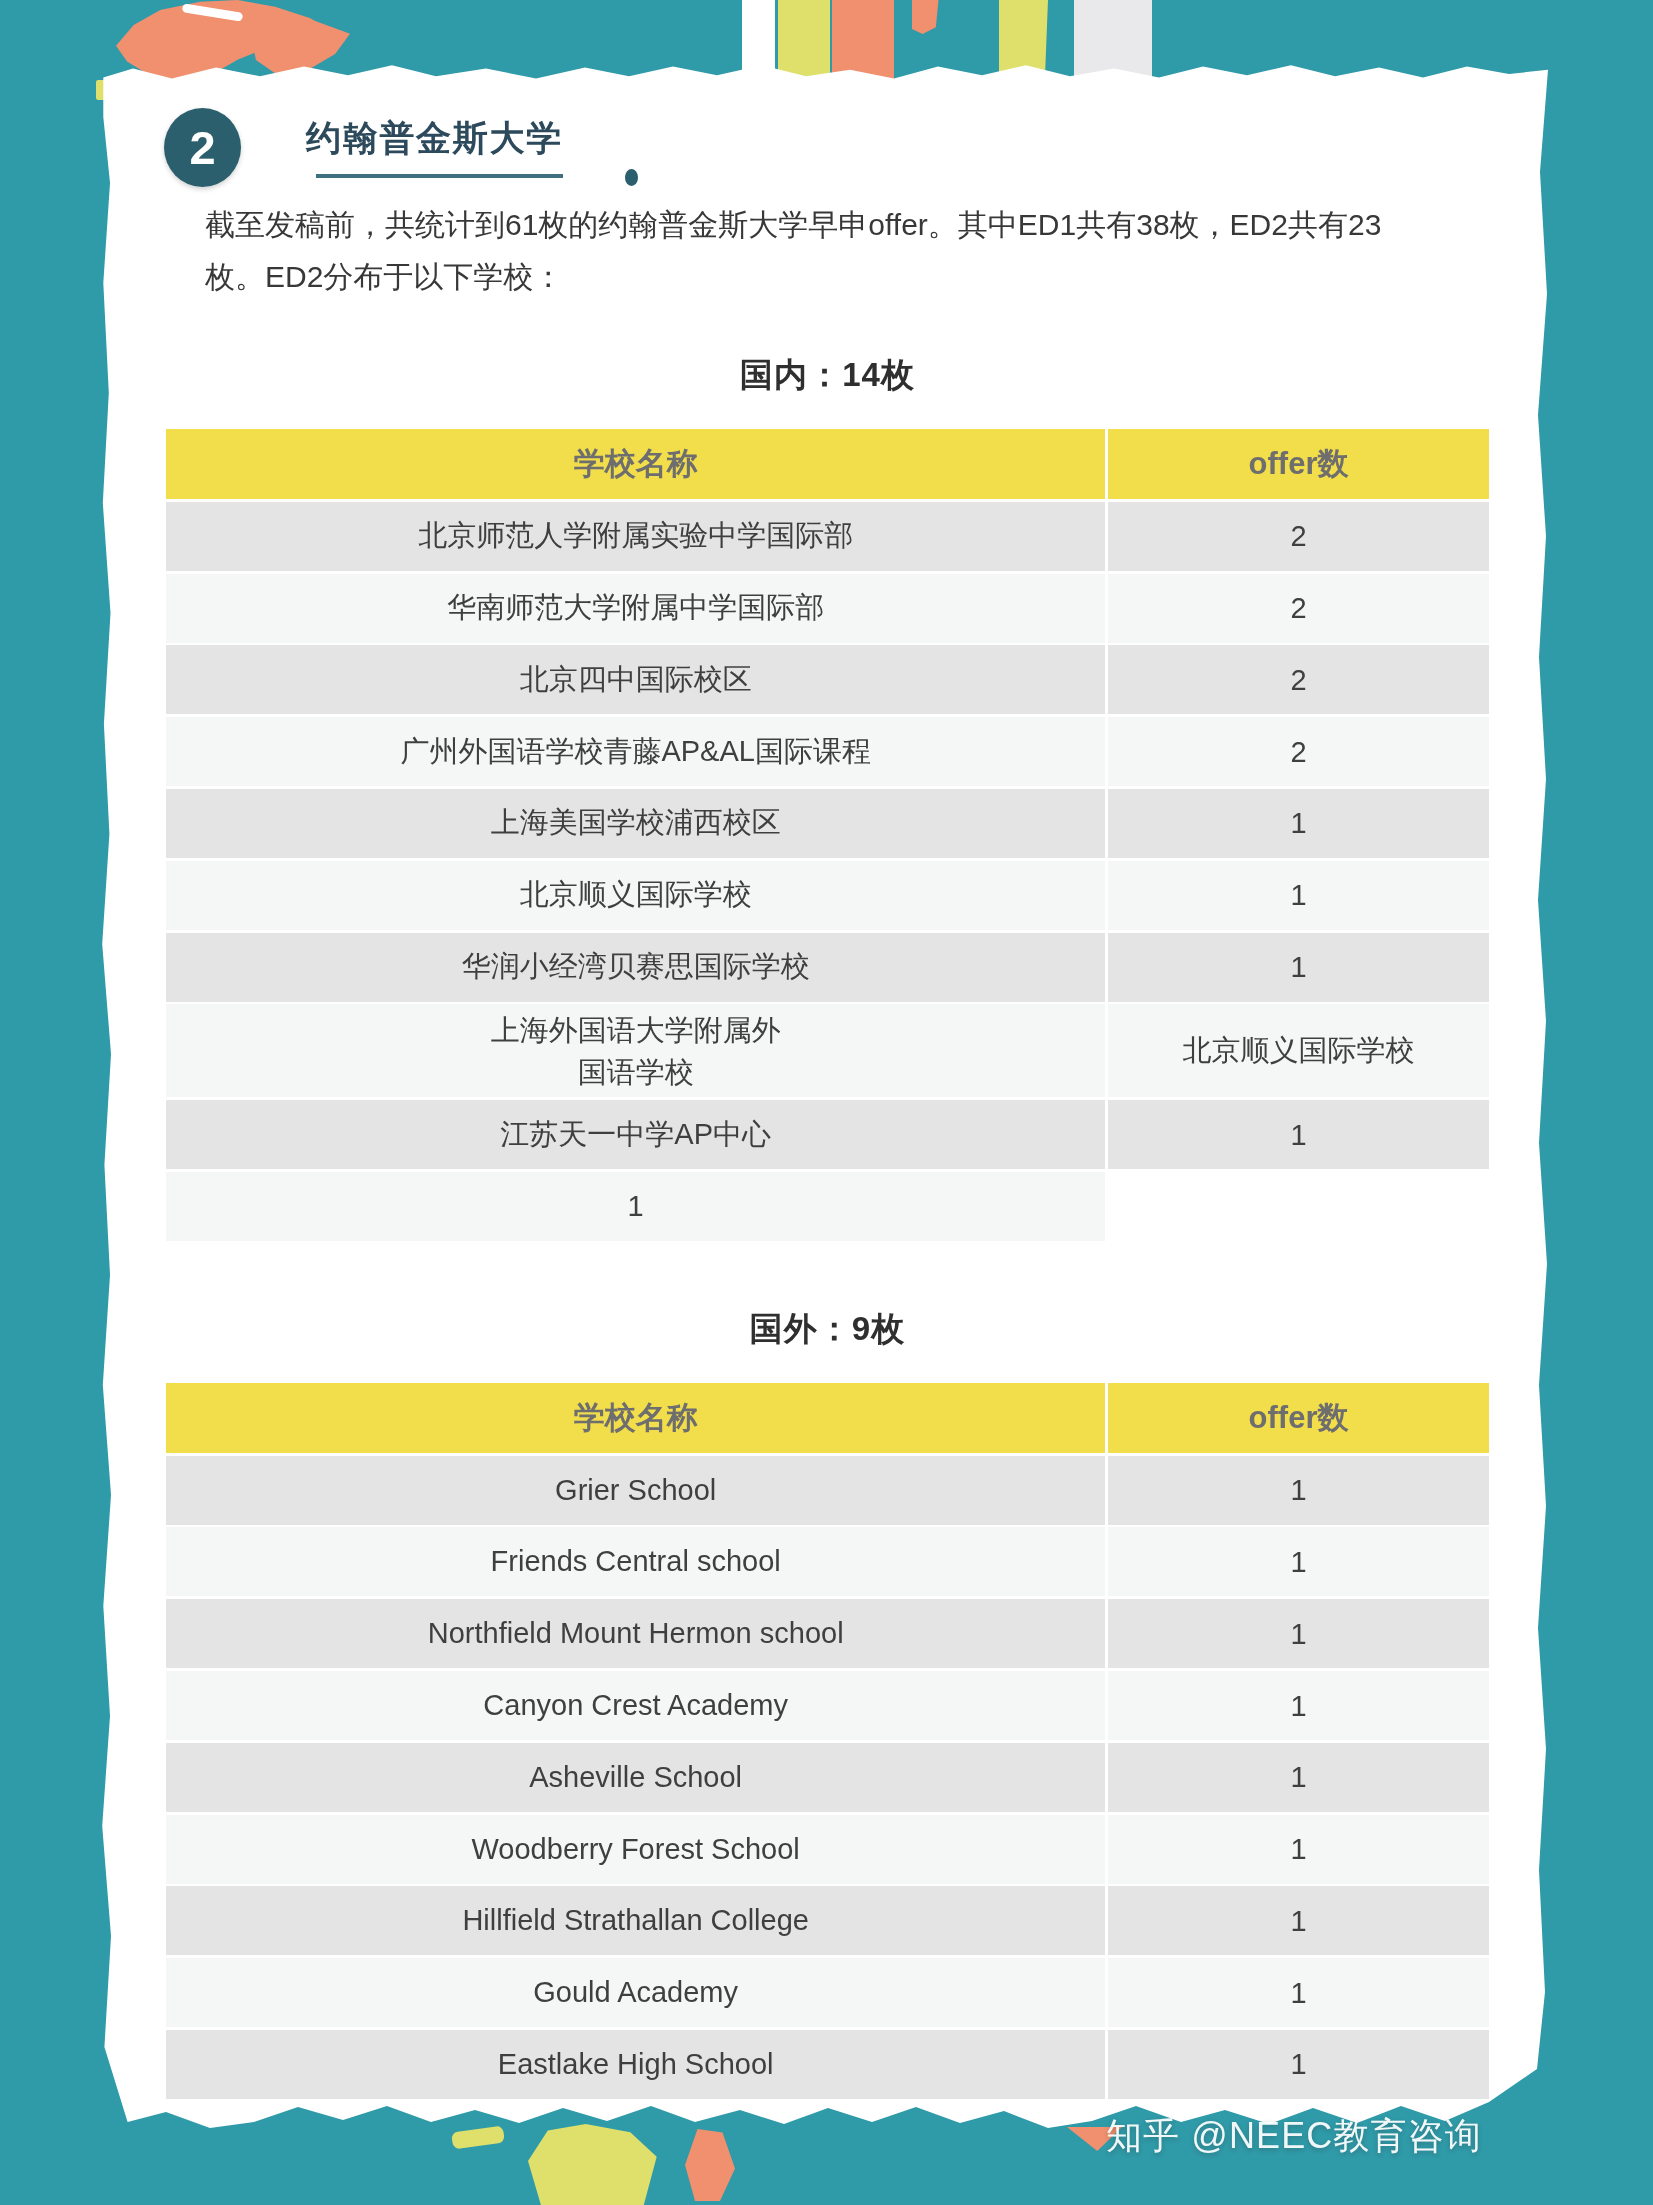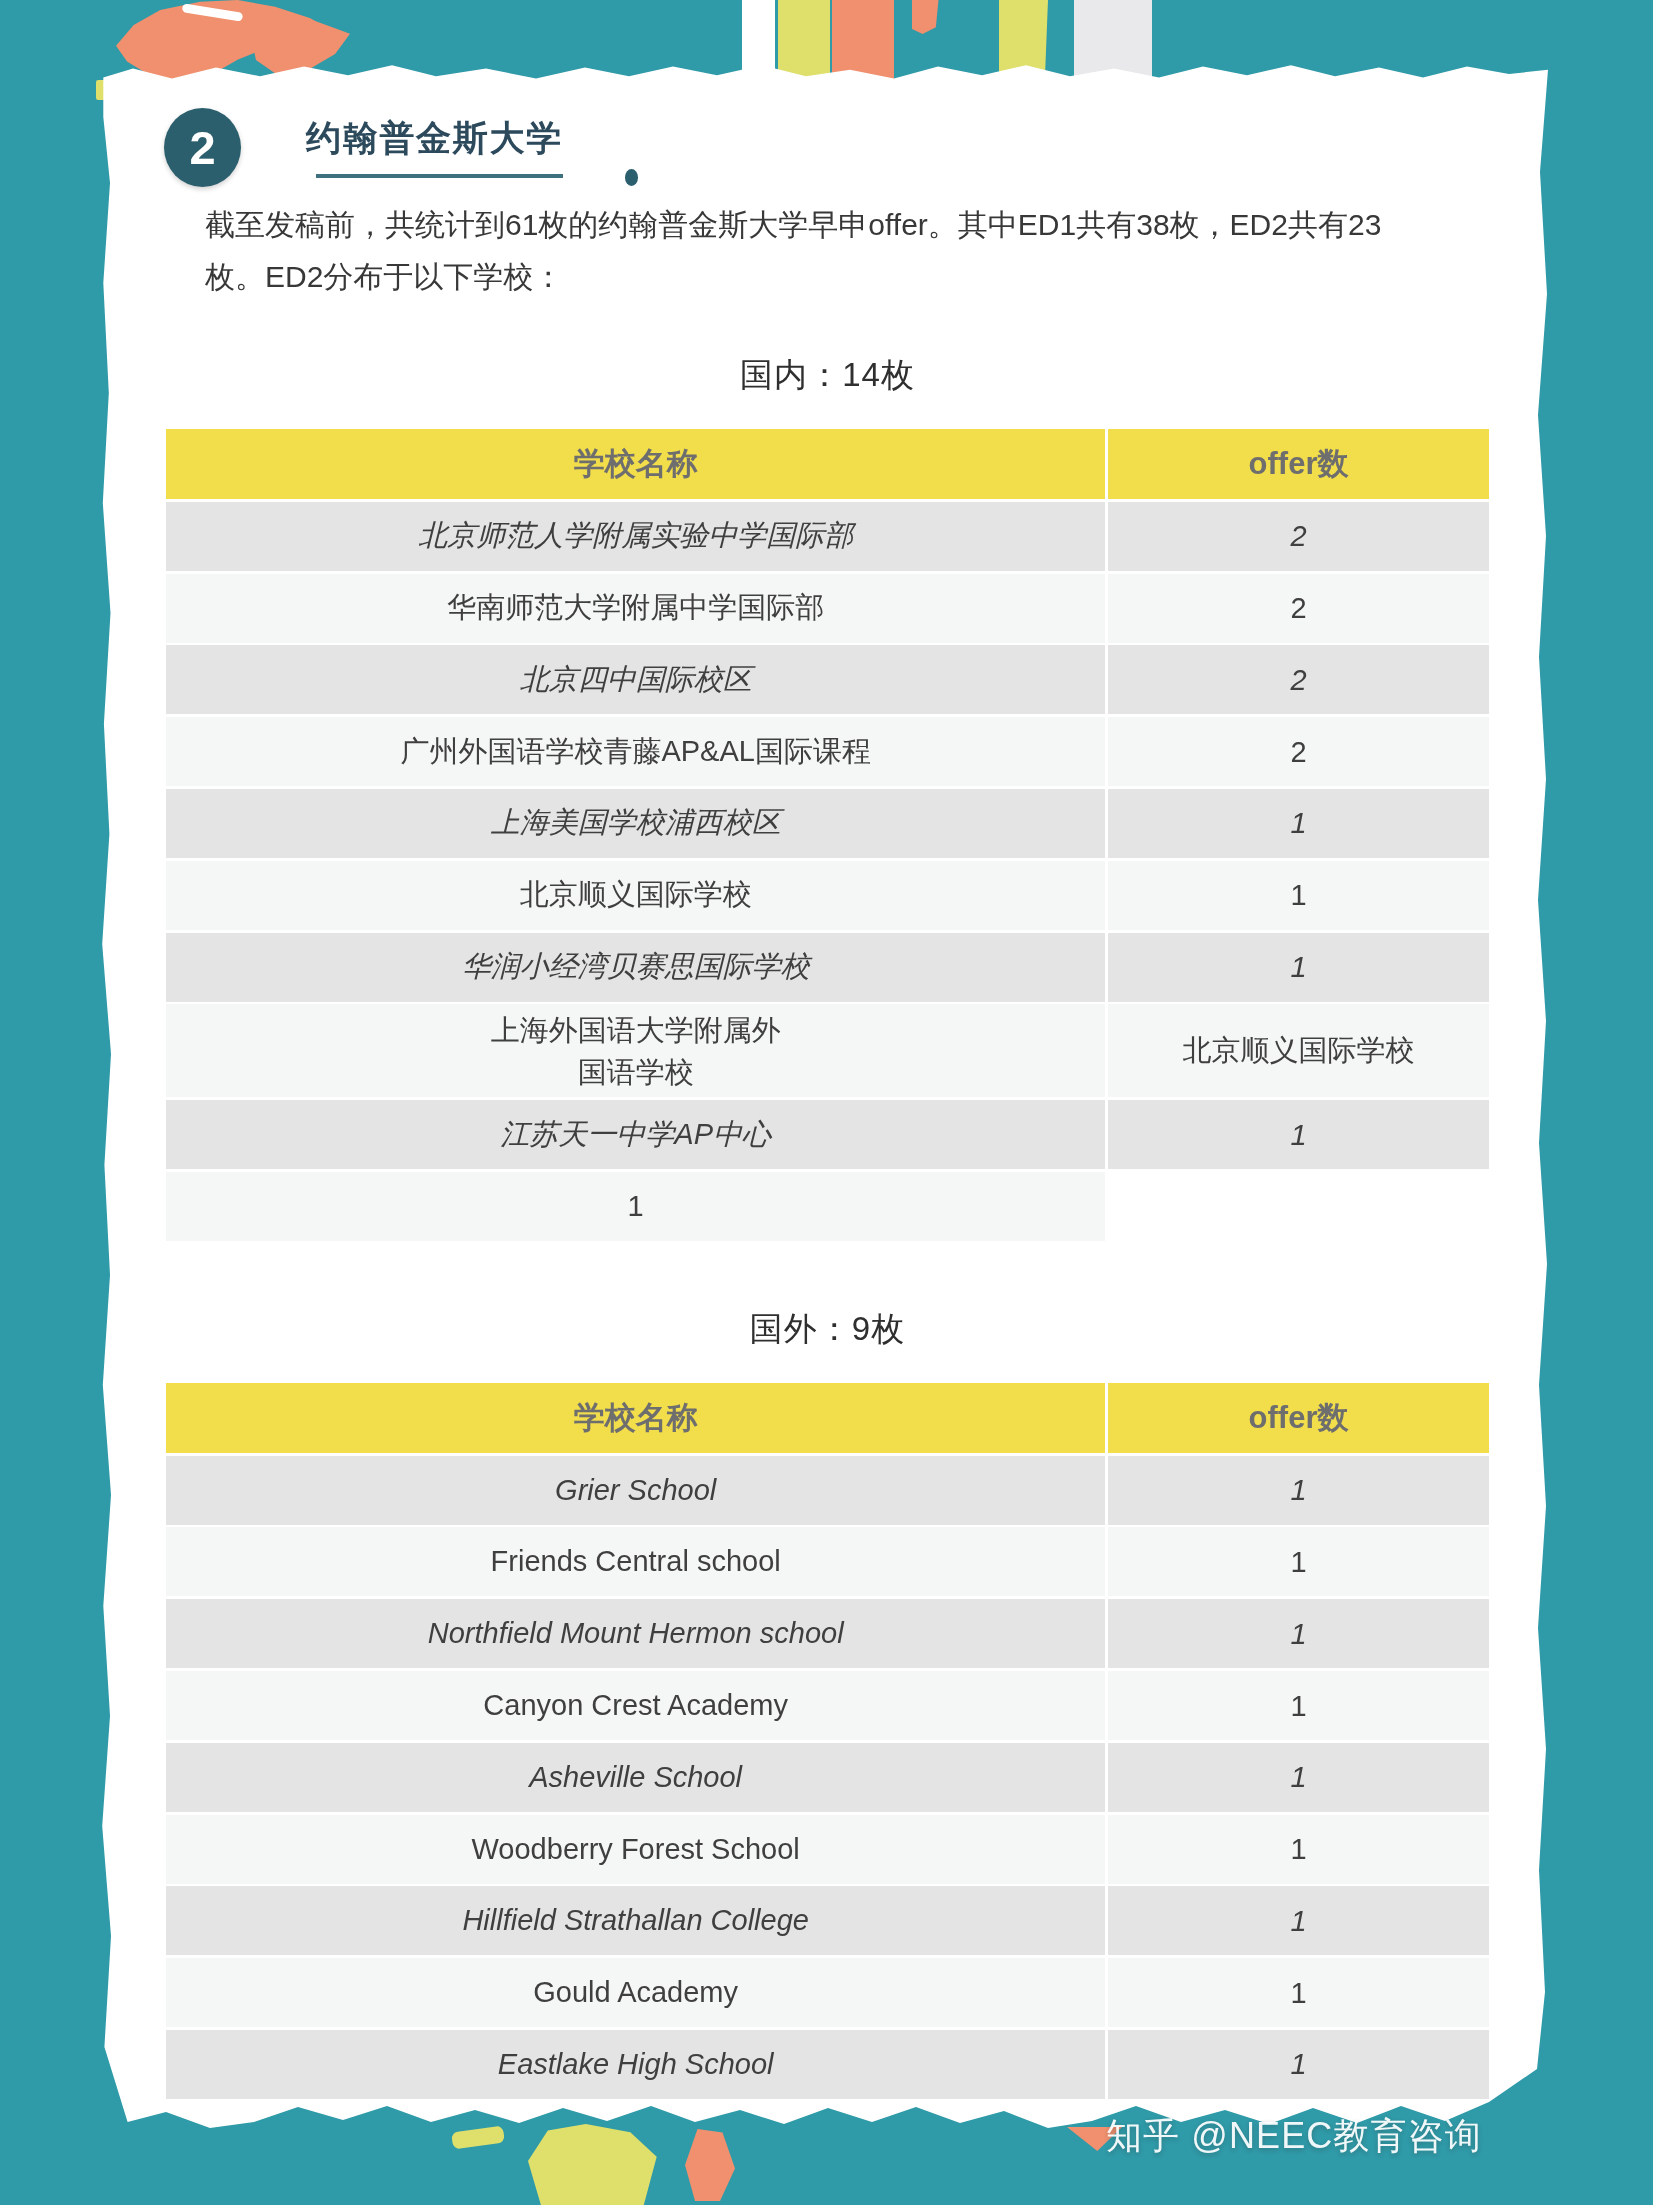--- a/index.html
+++ b/index.html
@@ -62,30 +62,30 @@
   
   .badge{position:absolute;left:64px;top:46px;width:77px;height:79px;border-radius:50%;
     background:var(--badge-teal);display:flex;align-items:center;justify-content:center;
     color:#fff;font-size:47px;font-weight:bold;box-shadow:0 2.2px 5.5px rgba(0,0,0,.18);}
   .title{position:absolute;left:206px;top:53px;font-size:35px;font-weight:bold;color:var(--title-ink);letter-spacing:1.7px;white-space:nowrap;}
   .title-underline{position:absolute;left:216px;top:112px;width:247px;height:3.9px;background:var(--underline);}
   .title-dot{position:absolute;left:525px;top:107px;width:13.2px;height:16.5px;border-radius:50%;background:var(--badge-teal);}
   .intro{position:absolute;left:105px;top:137px;width:1196px;margin:0;font-size:30px;line-height:52px;color:var(--body-ink);}
 
   .content{position:absolute;left:66px;top:291px;width:1323px;}
-  .section-heading{font-size:33px;font-weight:normal;color:#2F2F2F;text-align:center;margin:0 0 31px 0;letter-spacing:1.1px;}
+  .section-heading{font-size:33px;font-weight:bold;color:#2F2F2F;text-align:center;margin:0 0 31px 0;letter-spacing:1.1px;}
   .section-heading.second{margin-top:66px;}
 
   .table{width:100%;}
   .trow{display:grid;grid-template-columns:71% calc(29% - 3.3px);column-gap:3px;margin-top:2.8px;}
   .trow:first-child{margin-top:0;}
   .cell{display:flex;align-items:center;justify-content:center;text-align:center;
     min-height:69px;font-size:29px;color:var(--cell-ink);padding:4.4px 11px;box-sizing:border-box;}
   .thead .cell{background:var(--yellow);min-height:70px;color:var(--header-ink);font-weight:bold;font-size:31px;}
-  .trow.dark .cell{background:var(--row-dark);font-style:italic;}
+  .trow.dark .cell{background:var(--row-dark);}
   .trow.light .cell{background:var(--row-light);}
   .cell.c2 span{display:inline-block;max-width:309px;line-height:1.45;}
 
   .watermark{position:absolute;z-index:5;left:1106px;top:2112px;font-size:36px;letter-spacing:1.1px;
     color:var(--watermark);opacity:.93;text-shadow:0 1.7px 5.5px rgba(50,50,50,.35);white-space:nowrap;}
 </style>
 </head>
 <body>
 
 <div class="canvas">

